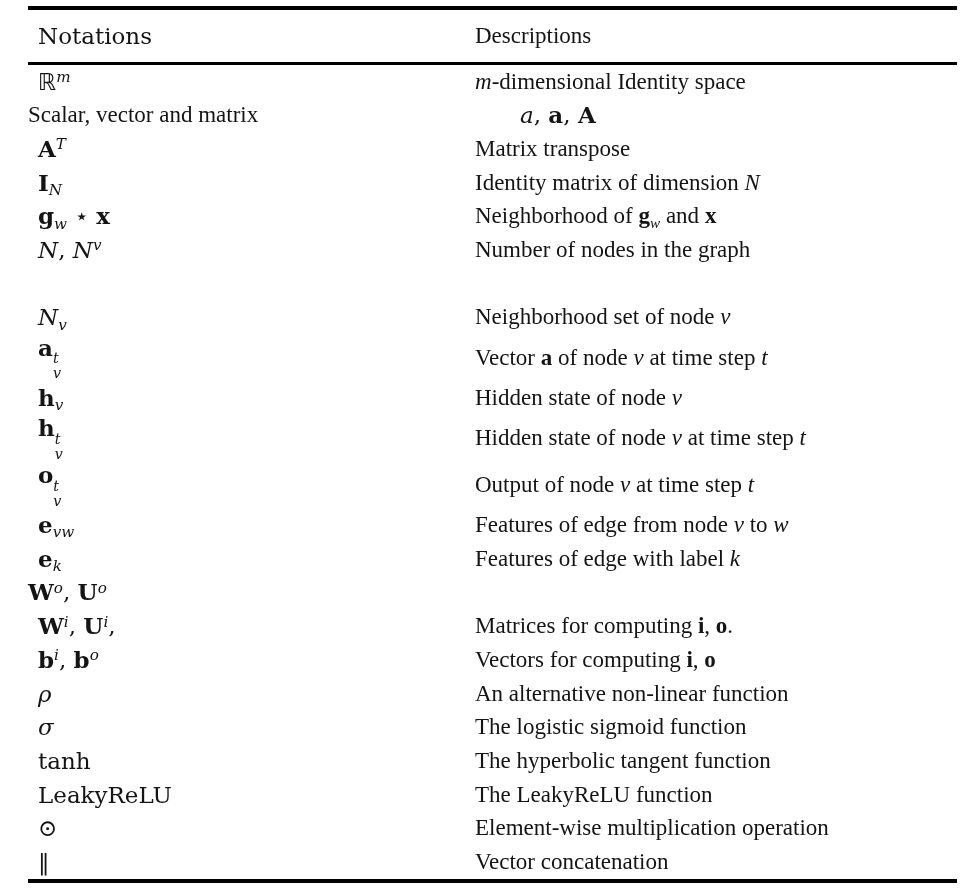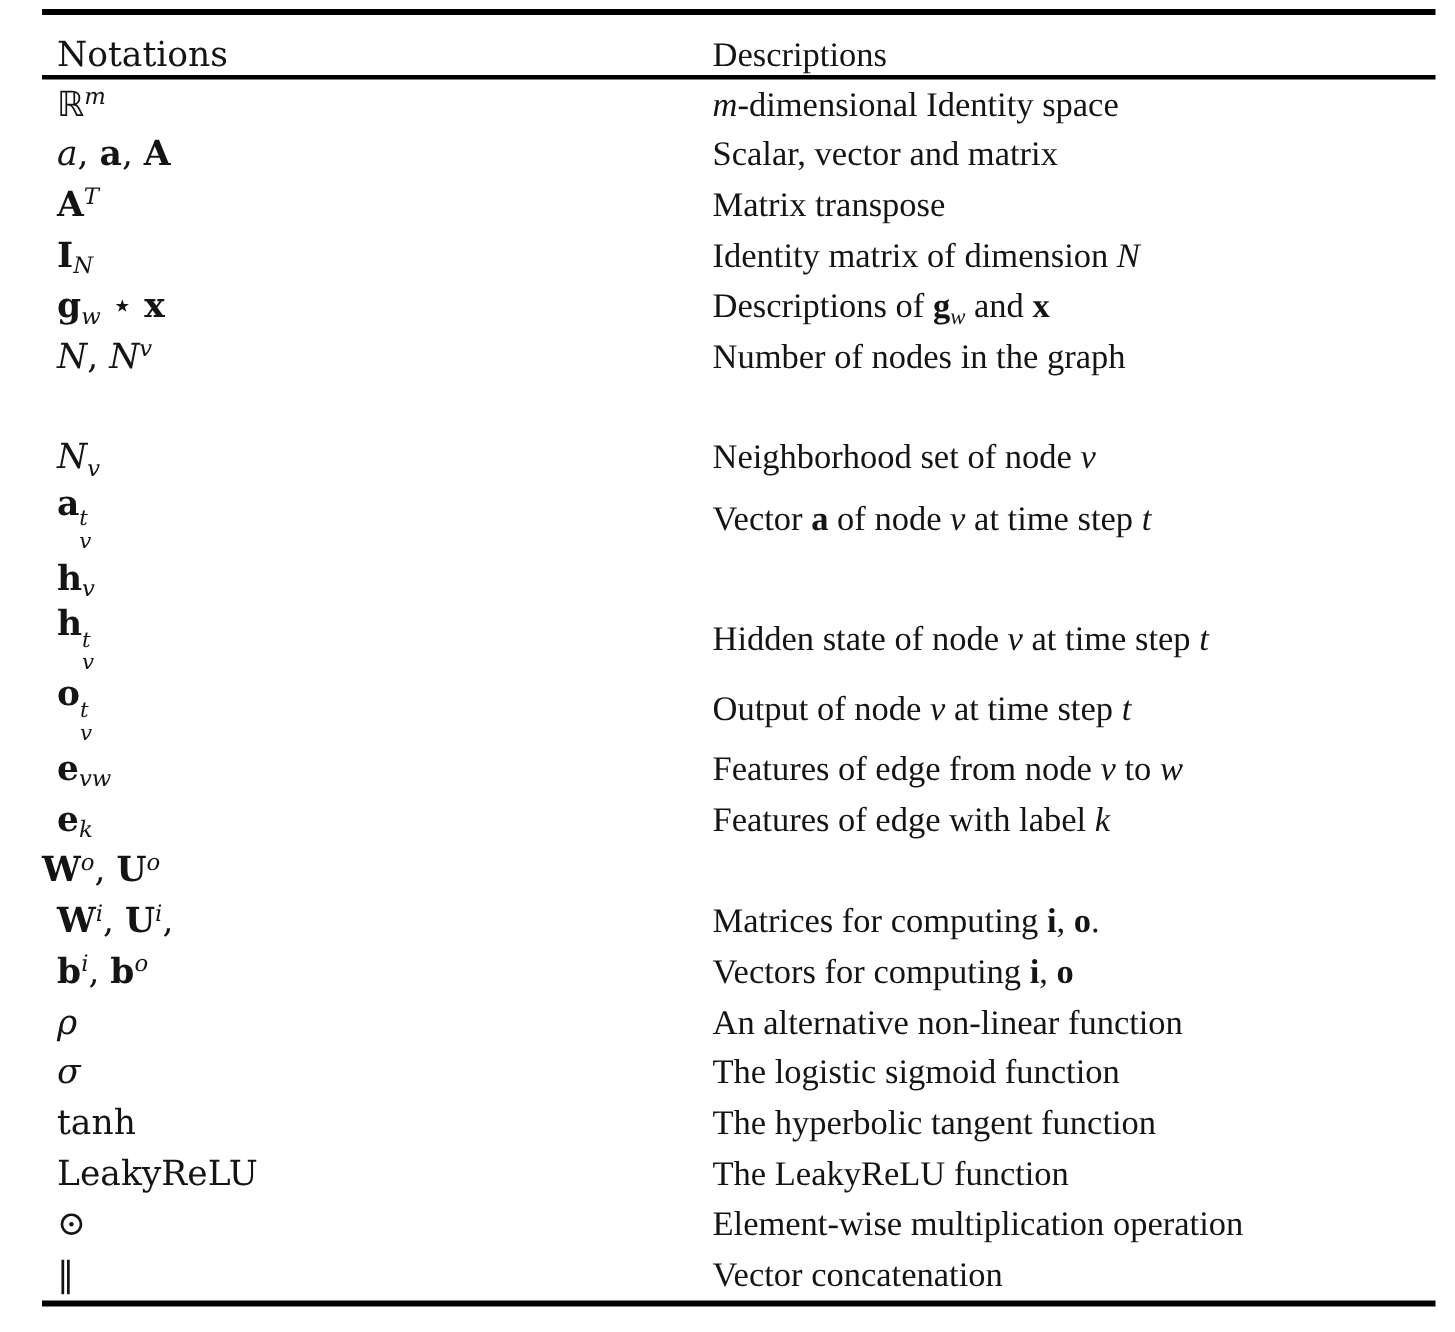--- a/index.html
+++ b/index.html
@@ -5,21 +5,21 @@
   html,body{margin:0;padding:0;}
   body{
     width:970px;height:888px;background:#ffffff;color:#141414;
     font-family:"DejaVu Serif","DejaVu Sans",serif;
     font-size:23px;position:relative;overflow:hidden;
   }
   .tbl{position:absolute;left:28px;top:6px;width:929px;}
   .rule{background:#000;width:100%;}
   .rule.top,.rule.bottom{height:4px;}
   .rule.mid{height:3px;}
-  .hdr{display:flex;height:40px;align-items:flex-end;}
+  .hdr{display:flex;height:52px;align-items:center;}
   .body{display:flex;flex-direction:column;height:814px;}
   .row{display:flex;flex:1;align-items:center;}
   .cell{line-height:1.15;}
   .cell-n{width:447px;padding-left:10px;box-sizing:border-box;flex:none;}
   .cell-n.hang{padding-left:0;}
   .cell-d{flex:1;font-family:Liberation Serif, serif;}
   .i{font-style:italic;}
   .b{font-weight:bold;}
   .scr{font-style:italic;}
   .bb{font-family:"DejaVu Sans","DejaVu Serif",sans-serif;}
@@ -37,54 +37,55 @@
     <div class="cell cell-n">Notations</div>
     <div class="cell cell-d">Descriptions</div>
   </div>
   <div class="rule mid"></div>
   <div class="body">
       <div class="row">
         <div class="cell cell-n"><span class="bb">ℝ</span><span class="i sup">m</span></div>
         <div class="cell cell-d"><span class="i">m</span><span>-dimensional Identity space</span></div>
       </div>
       <div class="row">
+        <div class="cell cell-d"><span>Scalar, vector and matrix</span></div>
         <div class="cell cell-n"><span class="i">a</span><span>, </span><span class="b">a</span><span>, </span><span class="b">A</span></div>
-        <div class="cell cell-d"><span>Scalar, vector and matrix</span></div>
       </div>
       <div class="row">
         <div class="cell cell-n"><span class="b">A</span><span class="i sup">T</span></div>
         <div class="cell cell-d"><span>Matrix transpose</span></div>
       </div>
       <div class="row">
         <div class="cell cell-n"><span class="b">I</span><span class="i sub">N</span></div>
         <div class="cell cell-d"><span>Identity matrix of dimension </span><span class="i">N</span></div>
       </div>
       <div class="row">
         <div class="cell cell-n"><span class="b">g</span><span class="i sub">w</span><span> ⋆ </span><span class="b">x</span></div>
-        <div class="cell cell-d"><span>Descriptions of </span><span class="b">g</span><span class="i sub">w</span><span> and </span><span class="b">x</span></div>
+        <div class="cell cell-d"><span>Neighborhood of </span><span class="b">g</span><span class="i sub">w</span><span> and </span><span class="b">x</span></div>
       </div>
       <div class="row">
         <div class="cell cell-n"><span class="i">N</span><span>, </span><span class="i">N</span><span class="i sup">v</span></div>
         <div class="cell cell-d"><span>Number of nodes in the graph</span></div>
       </div>
       <div class="row">
       </div>
       <div class="row">
         <div class="cell cell-n"><span class="scr">N</span><span class="i sub">v</span></div>
         <div class="cell cell-d"><span>Neighborhood set of node </span><span class="i">v</span></div>
       </div>
       <div class="row">
         <div class="cell cell-n"><span class="b">a</span><span class="stk">
             <span class="i">t</span>
             <span class="i">v</span>
           </span></div>
         <div class="cell cell-d"><span>Vector </span><span class="b">a</span><span> of node </span><span class="i">v</span><span> at time step </span><span class="i">t</span></div>
       </div>
       <div class="row">
         <div class="cell cell-n"><span class="b">h</span><span class="i sub">v</span></div>
+        <div class="cell cell-d"><span>Hidden state of node </span><span class="i">v</span></div>
       </div>
       <div class="row">
         <div class="cell cell-n"><span class="b">h</span><span class="stk">
             <span class="i">t</span>
             <span class="i">v</span>
           </span></div>
         <div class="cell cell-d"><span>Hidden state of node </span><span class="i">v</span><span> at time step </span><span class="i">t</span></div>
       </div>
       <div class="row">
         <div class="cell cell-n"><span class="b">o</span><span class="stk">

